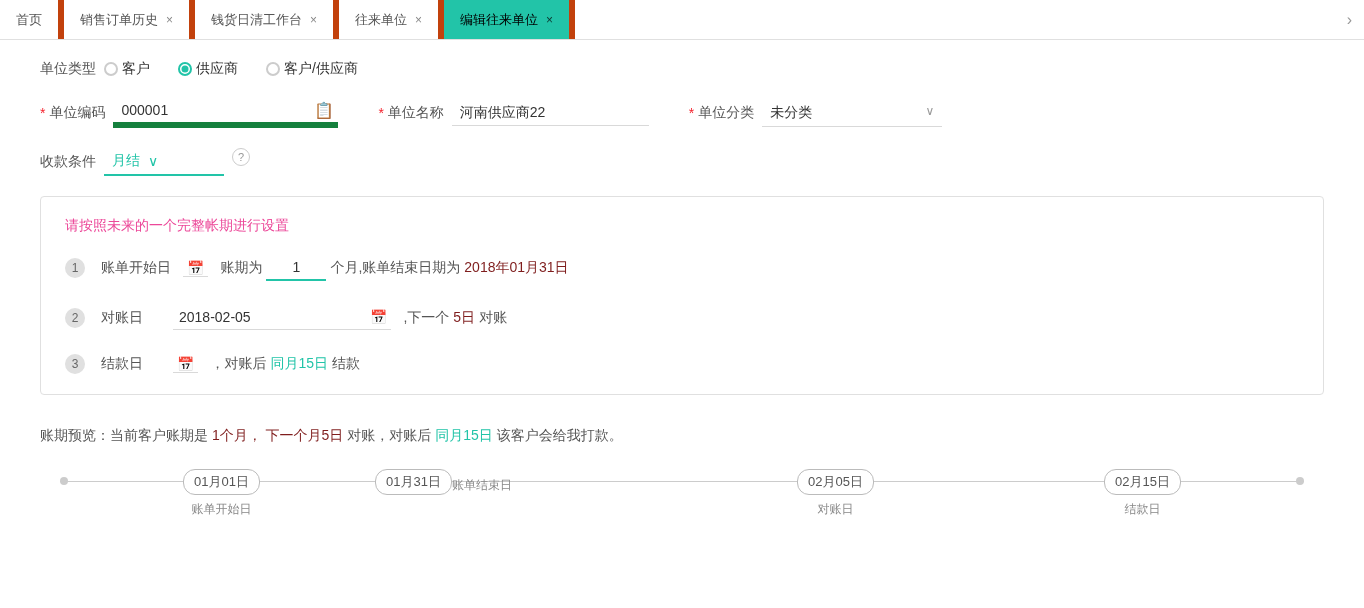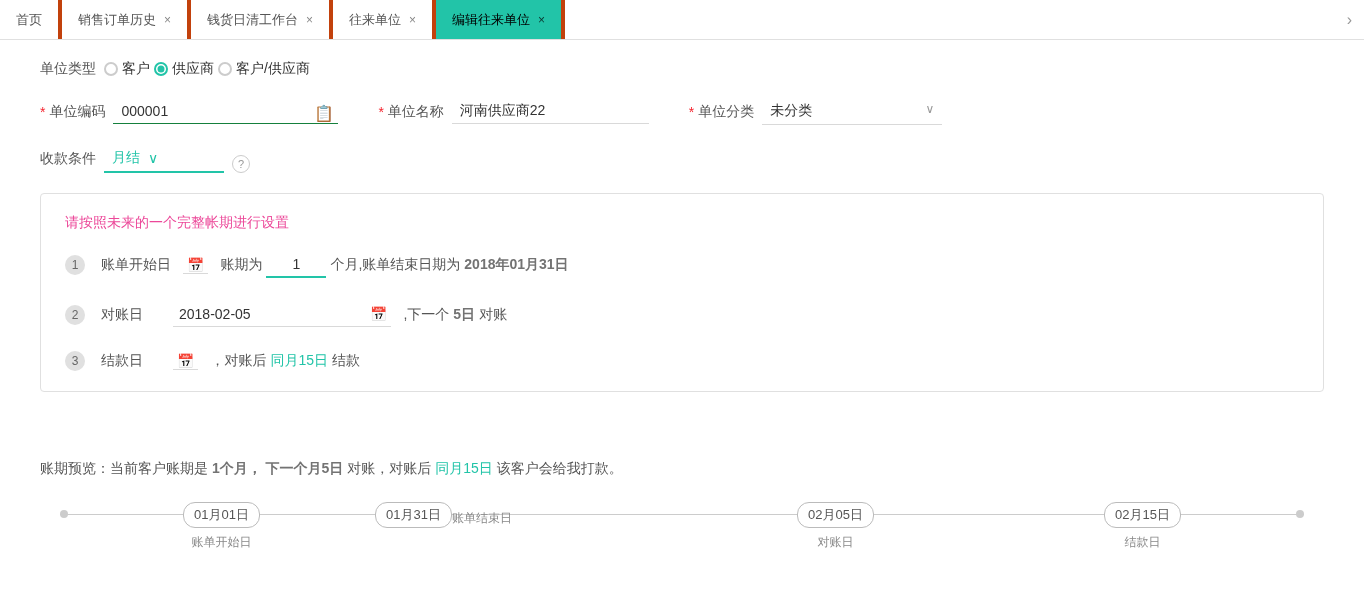--- a/index.html
+++ b/index.html
@@ -5,67 +5,67 @@
     * { box-sizing: border-box; margin: 0; padding: 0; }
     body { font-family: -apple-system, BlinkMacSystemFont, 'PingFang SC', 'Microsoft YaHei', sans-serif; font-size: 14px; color: #333; background: #f5f5f5; }
 
     
     .tabs-bar {
       display: flex; align-items: center; background: #fff;
       border-bottom: 1px solid #e0e0e0; height: 40px; padding: 0 0;
     }
     .tab {
       display: flex; align-items: center; padding: 0 16px; height: 100%;
-      cursor: pointer; font-size: 13px; color: #555; border-right: 4px solid #c2410c;
+      cursor: pointer; font-size: 13px; color: #555; border-right: 6px solid #c2410c;
       white-space: nowrap; position: relative;
     }
     .tab:first-child { border-left: none; }
     .tab.active { background: #22c4a8; color: #000000; }
     .tab .tab-close { margin-left: 8px; font-size: 12px; cursor: pointer; opacity: 0.7; }
     .tabs-arrow { margin-left: auto; padding: 0 12px; font-size: 16px; color: #999; cursor: pointer; }
 
     
     .main-content { padding: 20px 40px; background: #fff; min-height: calc(100vh - 40px); }
 
     
     .form-row { display: flex; align-items: center; margin-bottom: 20px; }
     .form-label { color: #555; margin-right: 8px; }
     .required-star { color: #f5222d; margin-right: 4px; }
-    .radio-group { display: flex; align-items: flex-end; gap: 4px; }
+    .radio-group { display: flex; align-items: flex-end; gap: 28px; }
     .radio-item { display: flex; align-items: center; gap: 4px; cursor: pointer; }
     .radio-circle {
       width: 14px; height: 14px; border-radius: 50%; border: 2px solid #ccc;
       display: inline-block; position: relative;
     }
     .radio-circle.checked { border-color: #22c4a8; }
     .radio-circle.checked::after {
       content: ''; width: 7px; height: 7px; background: #22c4a8;
       border-radius: 50%; position: absolute; top: 50%; left: 50%;
       transform: translate(-50%, -50%);
     }
 
     .form-field { display: flex; align-items: center; margin-right: 40px; }
     .form-field-label { margin-right: 8px; color: #555; }
     .input-box {
       border: none; border-bottom: 1px solid #d9d9d9; outline: none;
       padding: 4px 8px; font-size: 14px; color: #333; min-width: 160px;
       background: transparent;
     }
-    .input-with-icon { display: flex; align-items: flex-end; border-bottom: 1px solid #15803d; }
+    .input-with-icon { display: flex; align-items: center; border-bottom: 6px solid #15803d; }
     .input-with-icon input { border: none; outline: none; padding: 4px 8px; font-size: 14px; color: #333; min-width: 140px; background: transparent; }
     .input-icon { color: #22c4a8; font-size: 16px; cursor: pointer; padding: 0 4px; }
 
     .select-box {
       display: flex; align-items: flex-start; border-bottom: 1px solid #d9d9d9;
       padding: 4px 8px; min-width: 160px; cursor: pointer;
     }
     .select-value { flex: 1; color: #333; }
     .select-arrow { color: #999; font-size: 12px; margin-left: 8px; }
 
-    .payment-condition { display: flex; align-items: flex-end; }
+    .payment-condition { display: flex; align-items: flex-start; }
     .payment-select {
       display: flex; align-items: center; border-bottom: 2px solid #22c4a8;
       padding: 4px 8px; cursor: pointer;
     }
     .payment-value { color: #22c4a8; font-size: 14px; }
     .payment-arrow { color: #22c4a8; margin-left: 8px; }
     .help-icon {
       width: 18px; height: 18px; border-radius: 50%; border: 1px solid #ccc;
       display: inline-flex; align-items: center; justify-content: center;
       font-size: 11px; color: #999; cursor: pointer; margin-left: 8px;
@@ -84,26 +84,26 @@
       width: 20px; height: 20px; border-radius: 50%; background: #e0e0e0;
       display: inline-flex; align-items: center; justify-content: center;
       font-size: 12px; color: #666; margin-right: 16px; flex-shrink: 0;
     }
     .setting-label { color: #555; margin-right: 12px; min-width: 60px; }
     .date-input-wrap { display: flex; align-items: center; border-bottom: 1px solid #d9d9d9; margin-right: 8px; }
     .date-input { border: none; outline: none; font-size: 14px; color: #333; padding: 4px 6px; min-width: 90px; background: transparent; }
     .cal-icon { color: #22c4a8; cursor: pointer; padding: 0 4px; }
     .period-input { border: none; border-bottom: 2px solid #22c4a8; outline: none; font-size: 14px; color: #333; width: 60px; padding: 4px; text-align: center; }
     .inline-text { color: #555; margin: 0 4px; }
-    .highlight-orange { color: #737373; font-weight: bold; }
+    .highlight-orange { color: #7f1d1d; }
     .highlight-blue { color: #22c4a8; }
 
     
     .preview-section { padding: 16px 0 0; }
-    .preview-text { font-size: 14px; color: #555; margin-bottom: 24px; margin-top: 36px; }
+    .preview-text { font-size: 14px; color: #555; margin-bottom: 24px; }
   </style>
 </head>
 <body>
 
 <div class="tabs-bar">
   <div class="tab">
     <span>首页</span>
   </div>
   <div class="tab">
     <span>销售订单历史</span>

